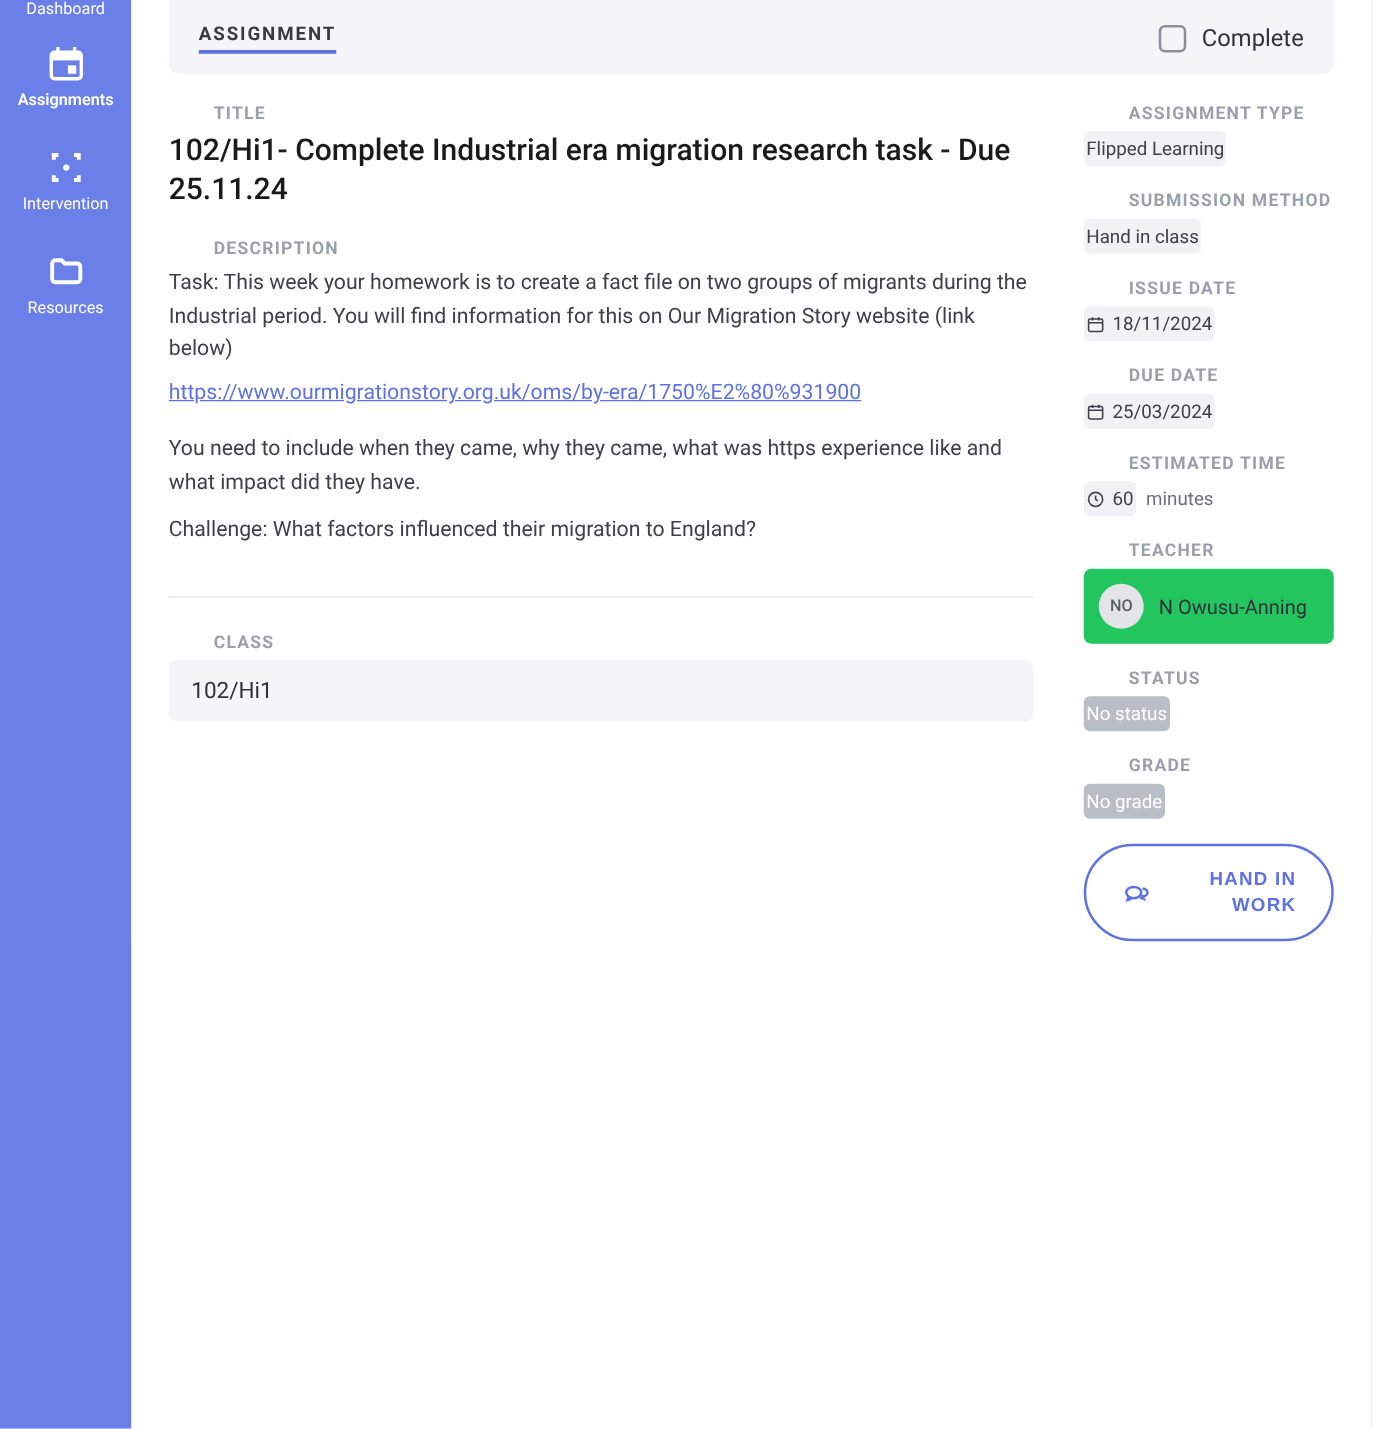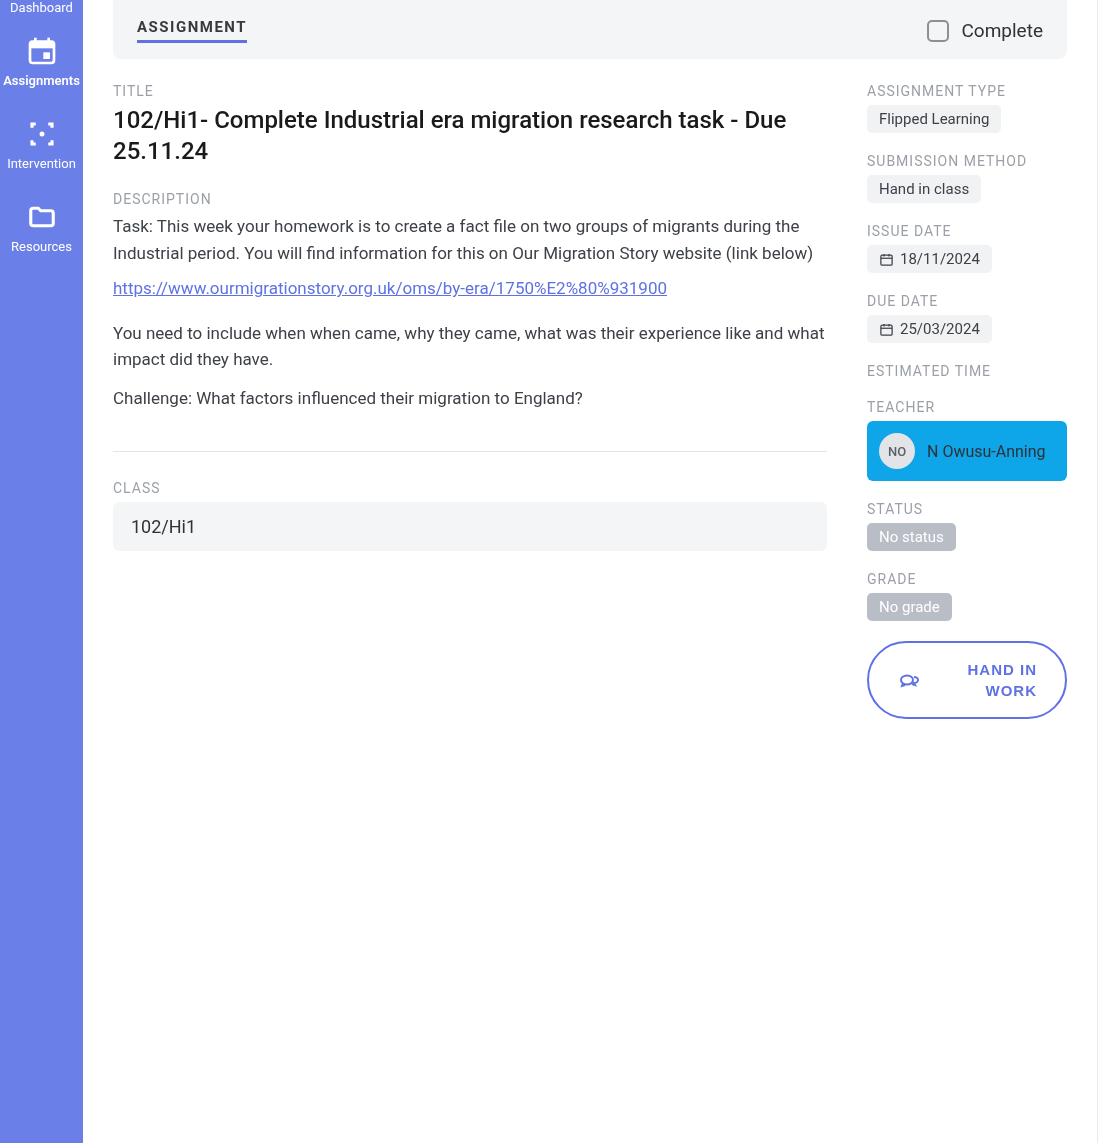--- a/index.html
+++ b/index.html
@@ -5,21 +5,21 @@
     * { margin: 0; padding: 0; box-sizing: border-box; }
     body {
       font-family: -apple-system, BlinkMacSystemFont, 'Segoe UI', Roboto, Helvetica, Arial, sans-serif;
       background: #fff;
       width: 1098px;
       height: 1143px;
       display: flex;
       overflow: hidden;
     }
     .sidebar {
-      width: 83px;
+      width: 105px;
       background: #6b7fe8;
       display: flex;
       flex-direction: column;
       align-items: center;
       padding-top: 0;
       flex-shrink: 0;
     }
     .nav-item {
       width: 100%;
       display: flex;
@@ -65,22 +65,23 @@
       cursor: pointer;
     }
     .complete-text { font-size: 19px; color: #2f3238; }
     .main-row { display: flex; gap: 40px; }
     .main-left { flex: 1; min-width: 0; }
     .main-right { width: 200px; flex-shrink: 0; }
     .section-label {
       font-size: 14px;
       letter-spacing: 1px;
       color: #9ba0a8;
-      font-weight: 400;
+      font-weight: 700;
       margin-bottom: 6px;
+      margin-left: 36px;
     }
     .title-text {
       font-size: 24px;
       font-weight: 500;
       color: #1a1a1a;
       margin-bottom: 24px;
       line-height: 1.3;
     }
     .desc-text {
       font-size: 17px;
@@ -108,32 +109,32 @@
       font-size: 18px;
       color: #2f3238;
     }
     .meta-block { margin-bottom: 20px; }
     .pill {
       display: inline-flex;
       align-items: center;
       gap: 6px;
       background: #f1f2f4;
       border-radius: 5px;
-      padding: 5px 12px;
+      padding: 5px 2px;
       font-size: 15px;
       color: #3d4148;
     }
     .pill.muted { color: #fff; background: #b9bec6; }
     .pill-group { display: flex; gap: 8px; align-items: center; }
     .minutes-label { font-size: 15px; color: #6b7078; }
     .teacher-box {
       display: flex;
       align-items: center;
       gap: 12px;
-      background: #0ea5e9;
+      background: #22c55e;
       border-radius: 6px;
       padding: 12px;
     }
     .avatar {
       width: 36px; height: 36px;
       border-radius: 50%;
       background: #e2e4e8;
       color: #5b5f66;
       display: flex; align-items: center; justify-content: center;
       font-size: 13px; font-weight: 500;
@@ -220,21 +221,21 @@
   </div>
 
   <div class="main-row">
     <div class="main-left">
       <div class="section-label">TITLE</div>
       <div class="title-text">102/Hi1- Complete Industrial era migration research task - Due 25.11.24</div>
 
       <div class="section-label">DESCRIPTION</div>
       <p class="desc-text">Task: This week your homework is to create a fact file on two groups of migrants during the Industrial period. You will find information for this on Our Migration Story website (link below)</p>
       <div><a class="desc-link" href="#">https://www.ourmigrationstory.org.uk/oms/by-era/1750%E2%80%931900</a></div>
-      <p class="desc-text">You need to include when when came, why they came, what was their experience like and what impact did they have.</p>
+      <p class="desc-text">You need to include when they came, why they came, what was https experience like and what impact did they have.</p>
       <p class="desc-text">Challenge: What factors influenced their migration to England?</p>
 
       <hr class="divider">
 
       <div class="section-label">CLASS</div>
       <div class="class-box">102/Hi1</div>
     </div>
 
     <div class="main-right">
       <div class="meta-block">
@@ -268,20 +269,30 @@
                 <line x1="3" y1="10" x2="21" y2="10"></line>
                 <line x1="8" y1="3" x2="8" y2="7"></line>
                 <line x1="16" y1="3" x2="16" y2="7"></line>
               </svg>
           <span>25/03/2024</span>
         </span>
       </div>
 
       <div class="meta-block">
         <div class="section-label">ESTIMATED TIME</div>
+        <div class="pill-group">
+          <span class="pill">
+            <svg viewBox="0 0 24 24" width="15" height="15" fill="none" stroke="#3d4148" stroke-width="2">
+                  <circle cx="12" cy="12" r="9"></circle>
+                  <path d="M12 7v5l3 2"></path>
+                </svg>
+            <span>60</span>
+          </span>
+          <span class="minutes-label">minutes</span>
+        </div>
       </div>
 
       <div class="meta-block">
         <div class="section-label">TEACHER</div>
         <div class="teacher-box">
           <div class="avatar">NO</div>
           <div class="teacher-name">N Owusu-Anning</div>
         </div>
       </div>
 

